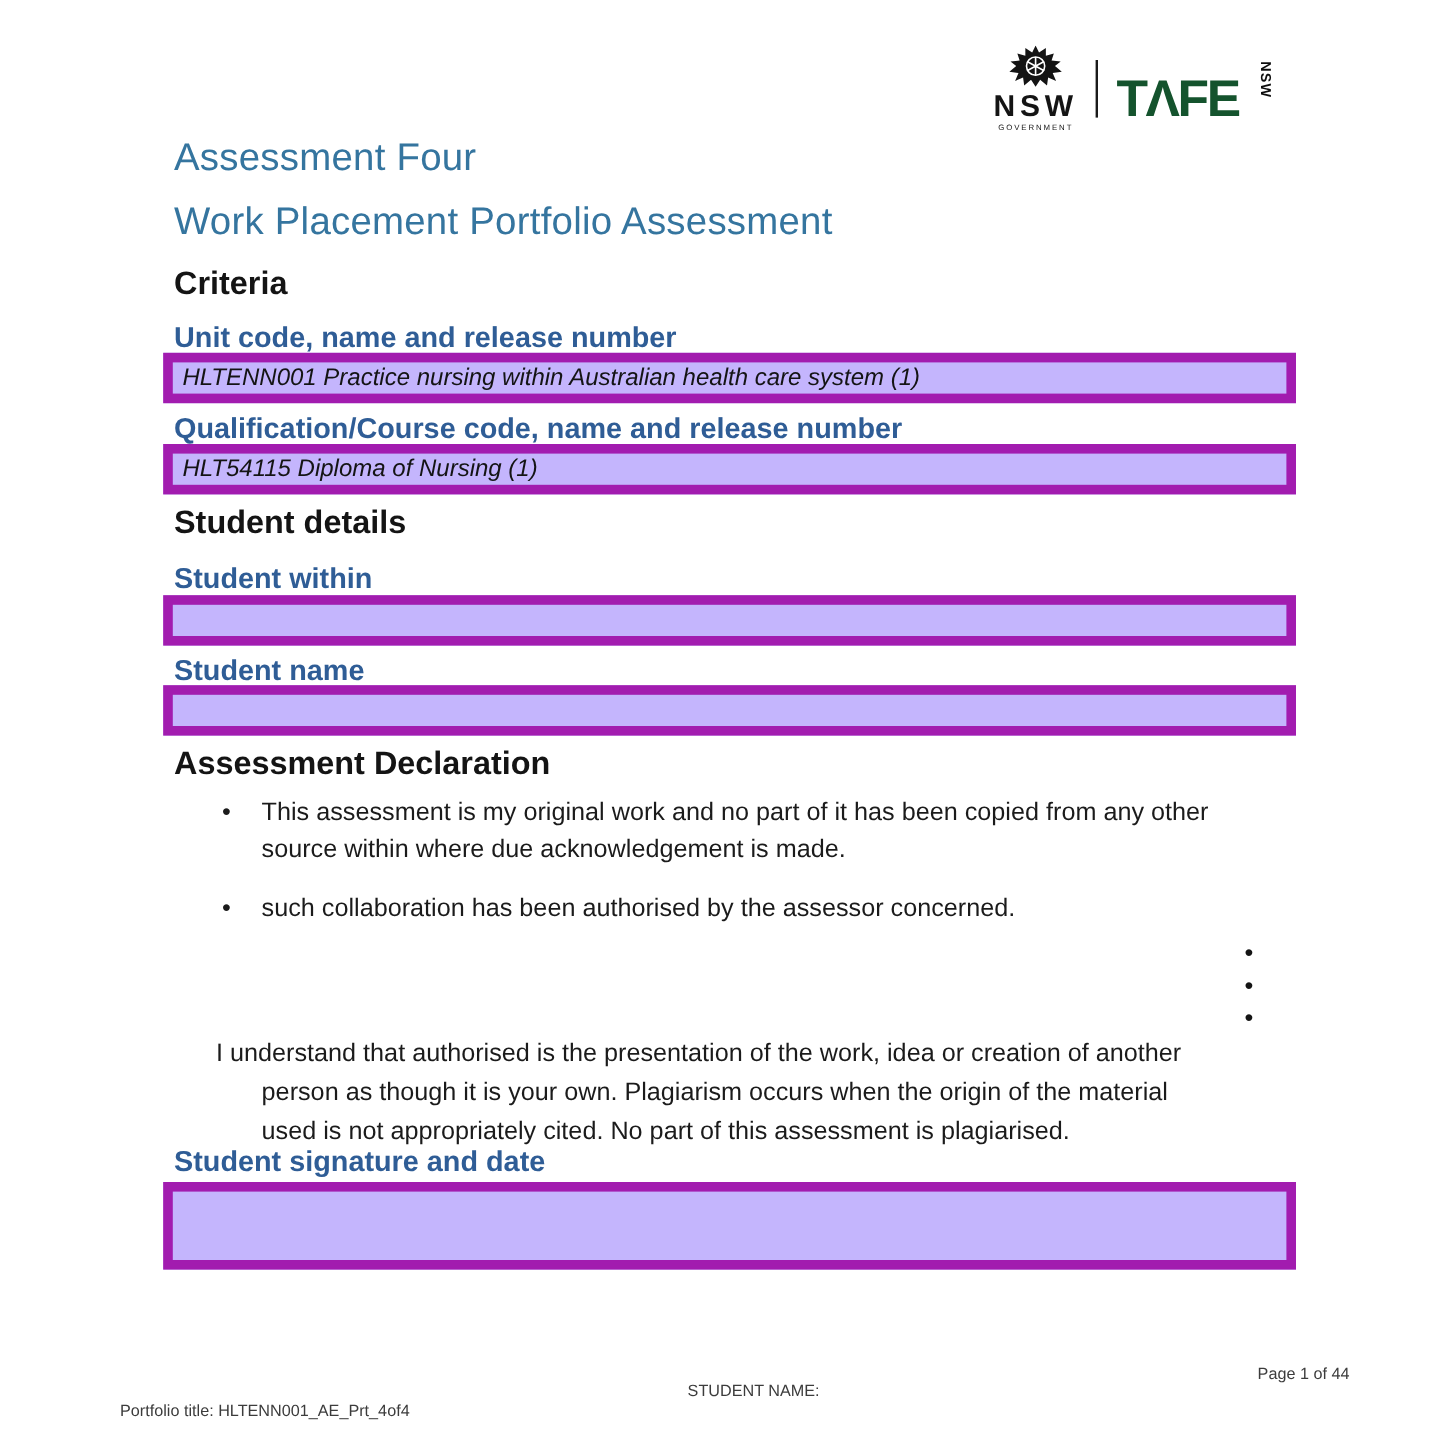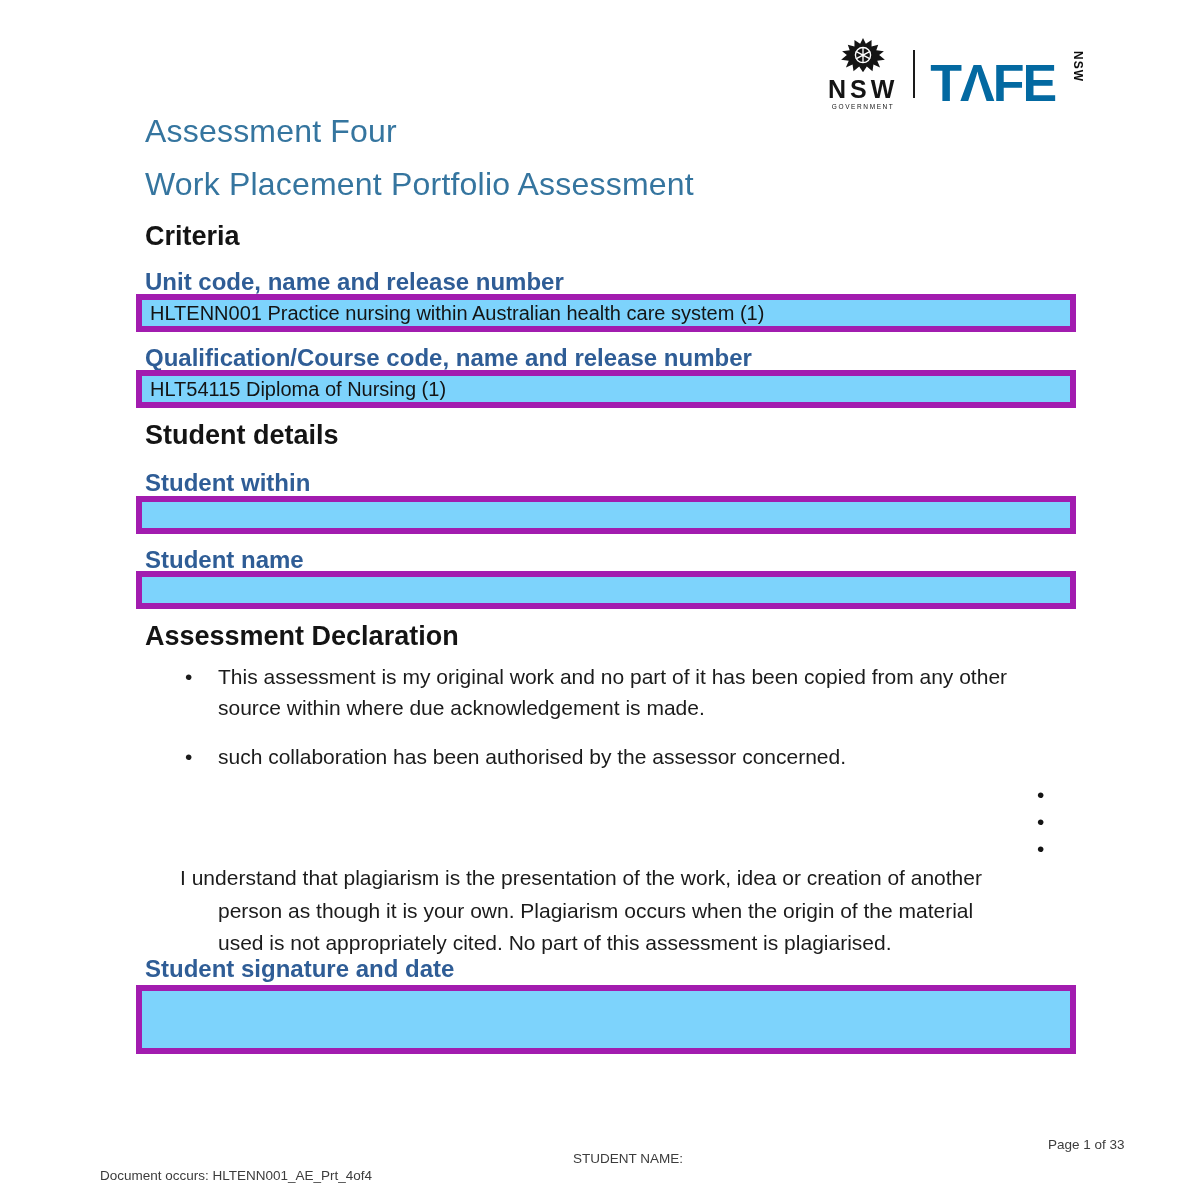--- a/index.html
+++ b/index.html
@@ -6,32 +6,32 @@
   body{width:1200px;height:1200px;background:#ffffff;position:relative;
        font-family:"Liberation Sans",sans-serif;color:#1b1b1b;overflow:hidden;}
   .abs{position:absolute;}
 
   
   .logo-block{left:828px;top:38px;display:flex;align-items:center;gap:15px;}
   .nsw-gov{display:flex;flex-direction:column;align-items:center;line-height:1;}
   .nsw-word{font-size:25px;font-weight:700;letter-spacing:4px;color:#141414;margin-top:1px;}
   .nsw-sub{font-size:6.5px;letter-spacing:1.6px;color:#141414;margin-top:2px;}
   .logo-divider{width:2px;height:48px;background:#1a1a1a;}
-  .tafe-word{font-size:52px;font-weight:800;letter-spacing:-2px;color:#0369a1;line-height:1;margin-top:18px;}
+  .tafe-word{font-size:43px;font-weight:800;letter-spacing:-2px;color:#14532d;line-height:1;margin-top:18px;}
   .tafe-vert{writing-mode:vertical-rl;font-size:12px;font-weight:700;letter-spacing:1px;
              color:#0d0d0d;height:46px;margin-left:1px;}
 
   
   .h1{font-size:32px;color:#35759f;letter-spacing:.2px;}
   .h2{font-size:27px;font-weight:700;color:#141414;}
   .lbl{font-size:24px;font-weight:700;color:#2f5d96;}
 
   
-  .field-box{left:136px;width:912px;border:6px solid #a21caf;background:#7dd3fc;
-             padding:1px 8px;font-size:20px;line-height:24px;height:24px;color:#141414;}
+  .field-box{left:136px;width:912px;border:8px solid #a21caf;background:#c4b5fd;
+             padding:1px 8px;font-size:20px;line-height:24px;height:24px;color:#141414;font-style:italic;}
   .sig-box{height:55px;}
 
   
   .bullets{left:185px;top:661px;width:885px;}
   .bullet-item{position:relative;padding-left:33px;font-size:21px;line-height:31px;
                color:#1b1b1b;margin-bottom:18px;}
   .bullet-mark{position:absolute;left:0;top:0;}
   .orphan-dot{font-size:21px;line-height:27px;color:#141414;}
   .para{left:145px;top:862px;width:918px;font-size:21px;line-height:32.5px;color:#1b1b1b;}
   .para .l1{margin-left:35px;}
@@ -95,26 +95,26 @@
   </div>
 </div>
 
 <div class="abs" style="left:1037px;top:781px;">
   <div class="orphan-dot">•</div>
   <div class="orphan-dot">•</div>
   <div class="orphan-dot">•</div>
 </div>
 
 <div class="abs para">
-  <div class="l1">I understand that plagiarism is the presentation of the work, idea or creation of another</div>
+  <div class="l1">I understand that authorised is the presentation of the work, idea or creation of another</div>
   <div class="ln">person as though it is your own. Plagiarism occurs when the origin of the material</div>
   <div class="ln">used is not appropriately cited. No part of this assessment is plagiarised.</div>
 </div>
 
 <div class="abs lbl" style="left:145px;top:955px;">Student signature and date</div>
 <div class="abs field-box sig-box" style="top:985px;"></div>
 
 <div class="abs footer-txt" style="left:100px;top:1133px;">
-  <div>Document occurs: HLTENN001_AE_Prt_4of4</div>
+  <div>Portfolio title: HLTENN001_AE_Prt_4of4</div>
   
 </div>
 <div class="abs footer-txt" style="left:573px;top:1150px;">STUDENT NAME:</div>
-<div class="abs footer-txt" style="left:1048px;top:1136px;">Page 1 of 33</div>
+<div class="abs footer-txt" style="left:1048px;top:1136px;">Page 1 of 44</div>
 
 </body></html>

